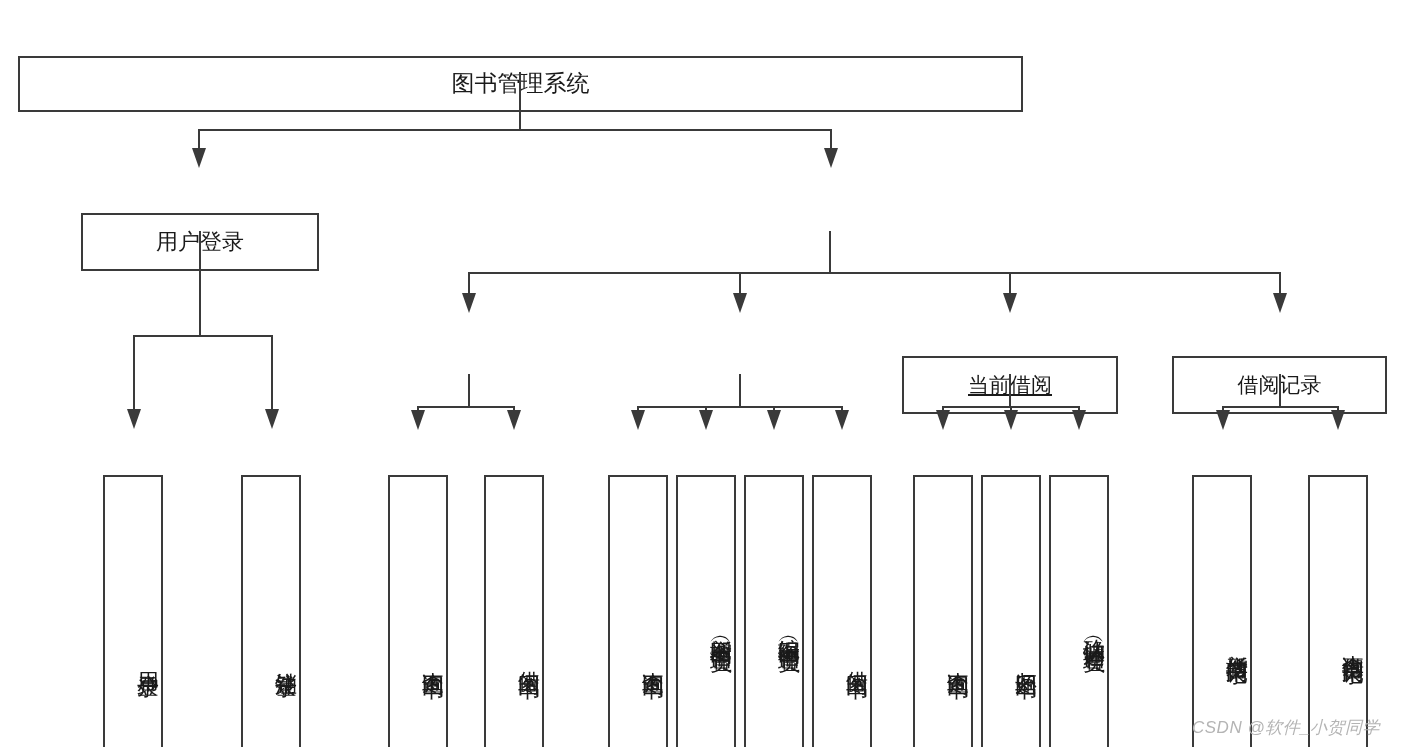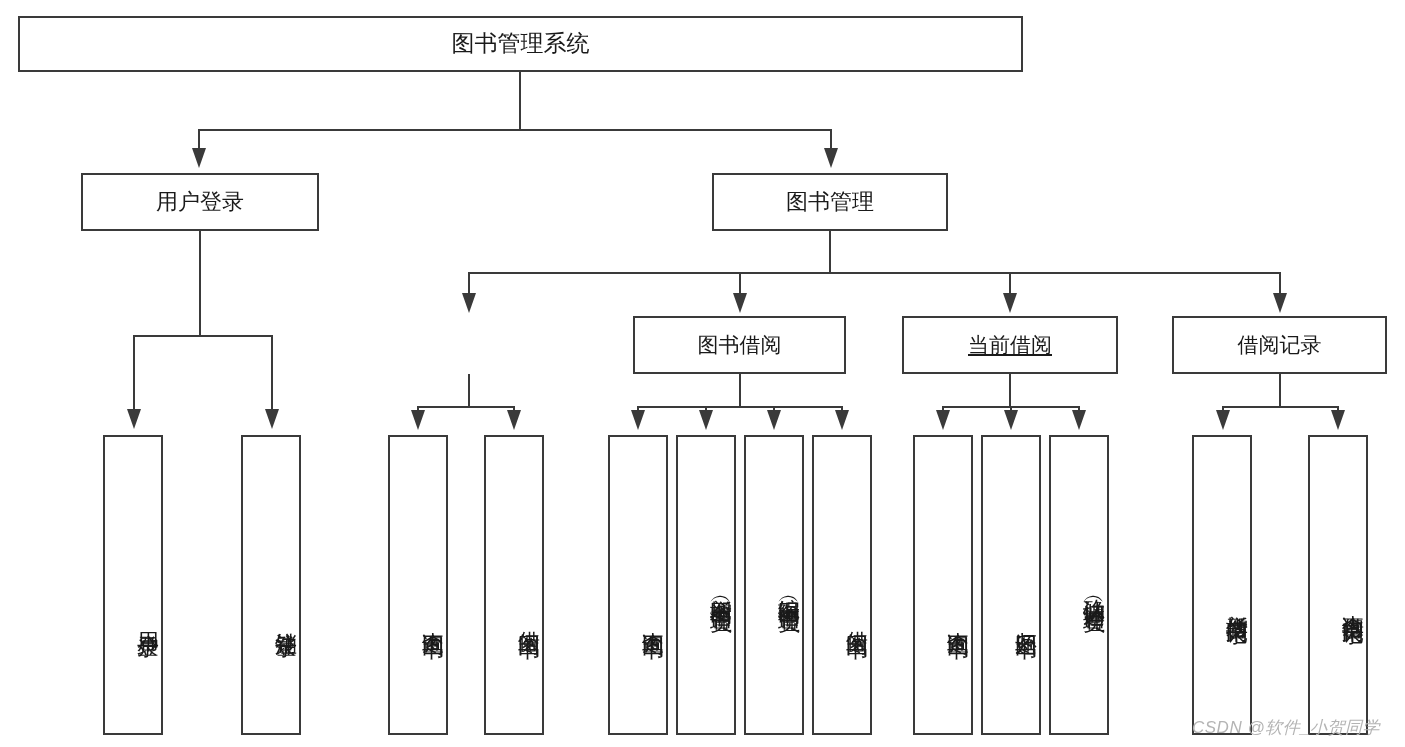--- a/index.html
+++ b/index.html
@@ -23,20 +23,21 @@
   .node {
     position: absolute;
     box-sizing: border-box;
     border: 2px solid #3a3a3a;
     background: #ffffff;
     display: flex;
     align-items: center;
     justify-content: center;
     color: #1a1a1a;
     line-height: 1.18;
+    margin-top: 40px;
   }
   .node.root      { font-size: 23px; }
   .node.level2    { font-size: 22px; }
   .node.level3    { font-size: 21px; }
 
   
   .node.leaf {
     writing-mode: vertical-rl;
     text-orientation: upright;
     font-size: 22px;
@@ -86,21 +87,20 @@
 
   <div class="ln h" style="left:198px; top:129px; width:634px; height:2px;"></div>
 
   <div class="ln v" style="left:198px; top:129px; width:2px; height:22px;"></div>
   <div class="arrow" style="left:192px; top:148px;"></div>
   <div class="ln v" style="left:830px; top:129px; width:2px; height:22px;"></div>
   <div class="arrow" style="left:824px; top:148px;"></div>
 
   <div class="node level2" style="left:81px; top:173px; width:238px; height:58px;">用户登录</div>
 
-  <div class="node level2" style="left:712px; top:173px; width:236px; height:58px;">图书管理</div>
 
   <div class="ln v" style="left:199px; top:231px; width:2px; height:105px;"></div>
   <div class="ln h" style="left:133px; top:335px; width:140px; height:2px;"></div>
   <div class="ln v" style="left:133px; top:335px; width:2px; height:76px;"></div>
   <div class="arrow" style="left:127px; top:409px;"></div>
   <div class="ln v" style="left:271px; top:335px; width:2px; height:76px;"></div>
   <div class="arrow" style="left:265px; top:409px;"></div>
 
   <div class="ln v" style="left:829px; top:231px; width:2px; height:42px;"></div>
   <div class="ln h" style="left:468px; top:272px; width:813px; height:2px;"></div>
@@ -111,21 +111,20 @@
   <div class="ln v" style="left:739px; top:272px; width:2px; height:23px;"></div>
   <div class="arrow" style="left:733px; top:293px;"></div>
 
   <div class="ln v" style="left:1009px; top:272px; width:2px; height:23px;"></div>
   <div class="arrow" style="left:1003px; top:293px;"></div>
 
   <div class="ln v" style="left:1279px; top:272px; width:2px; height:23px;"></div>
   <div class="arrow" style="left:1273px; top:293px;"></div>
 
 
-  <div class="node level3" style="left:633px; top:316px; width:213px; height:58px;">图书借阅</div>
 
   <div class="node level3" style="left:902px; top:316px; width:216px; height:58px;text-decoration:underline;">当前借阅</div>
 
   <div class="node level3" style="left:1172px; top:316px; width:215px; height:58px;">借阅记录</div>
 
   <div class="ln v" style="left:468px; top:374px; width:2px; height:33px;"></div>
   <div class="ln h" style="left:417px; top:406px; width:98px; height:2px;"></div>
   <div class="ln v" style="left:417px; top:406px; width:2px; height:6px;"></div>
   <div class="arrow" style="left:411px; top:410px;"></div>
   <div class="ln v" style="left:513px; top:406px; width:2px; height:6px;"></div>

